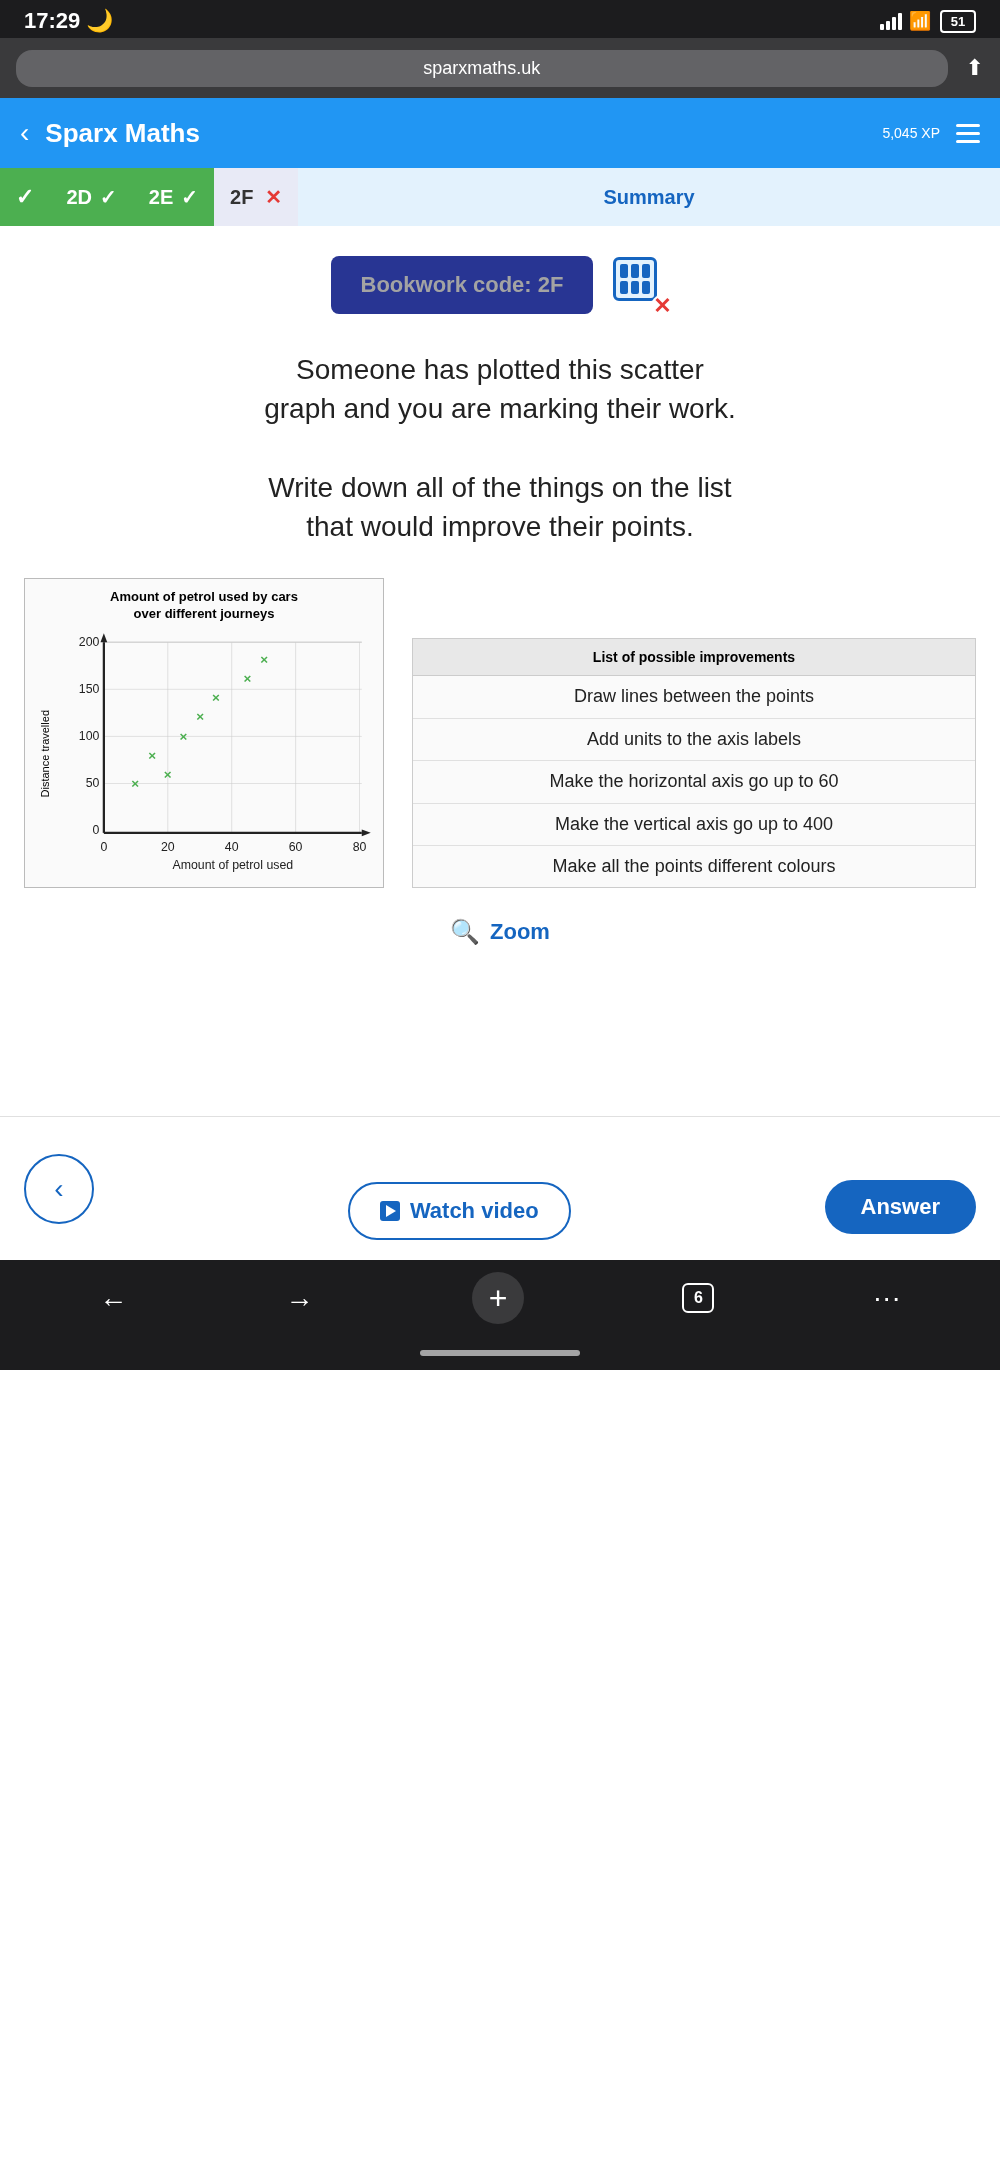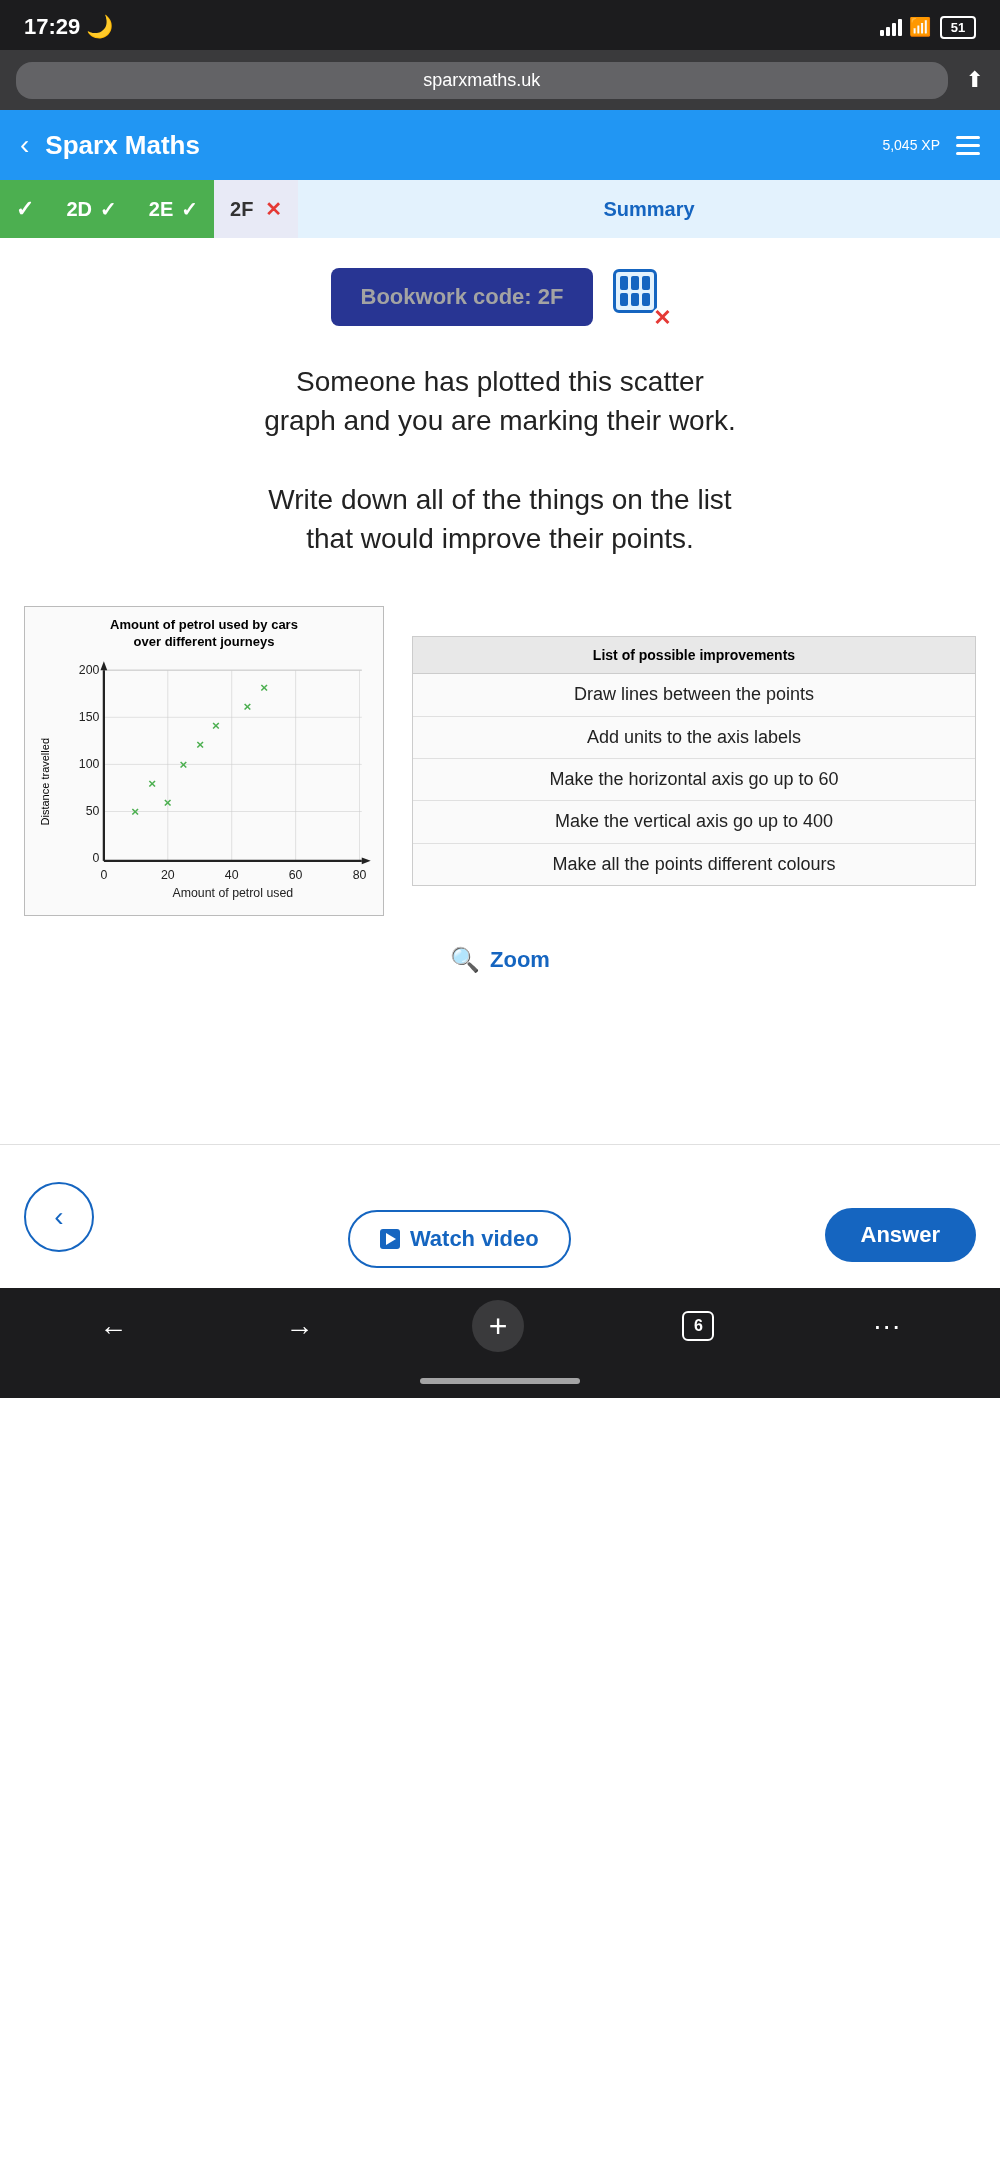--- a/index.html
+++ b/index.html
@@ -13,21 +13,21 @@
     }
 
     
     .status-bar {
       background: #1c1c1e;
       color: #fff;
       display: flex;
       justify-content: space-between;
       align-items: center;
       padding: 12px 24px 8px;
-      height: 50px;
+      height: 38px;
     }
     .status-time {
       font-size: 22px;
       font-weight: 600;
     }
     .status-icons {
       display: flex;
       align-items: center;
       gap: 8px;
     }
@@ -219,28 +219,28 @@
       justify-content: center;
       line-height: 1;
     }
 
     
     .question-text {
       font-size: 28px;
       text-align: center;
       color: #222;
       line-height: 1.4;
-      margin-bottom: 48px;
+      margin-bottom: 32px;
     }
 
     
     .graph-list-row {
       display: flex;
       gap: 28px;
-      align-items: center;
+      align-items: flex-end;
       margin-bottom: 30px;
     }
 
     
     .graph-container {
       border: 1px solid #bbb;
       background: #fafafa;
       padding: 10px;
       flex: 0 0 360px;
       min-width: 0;

